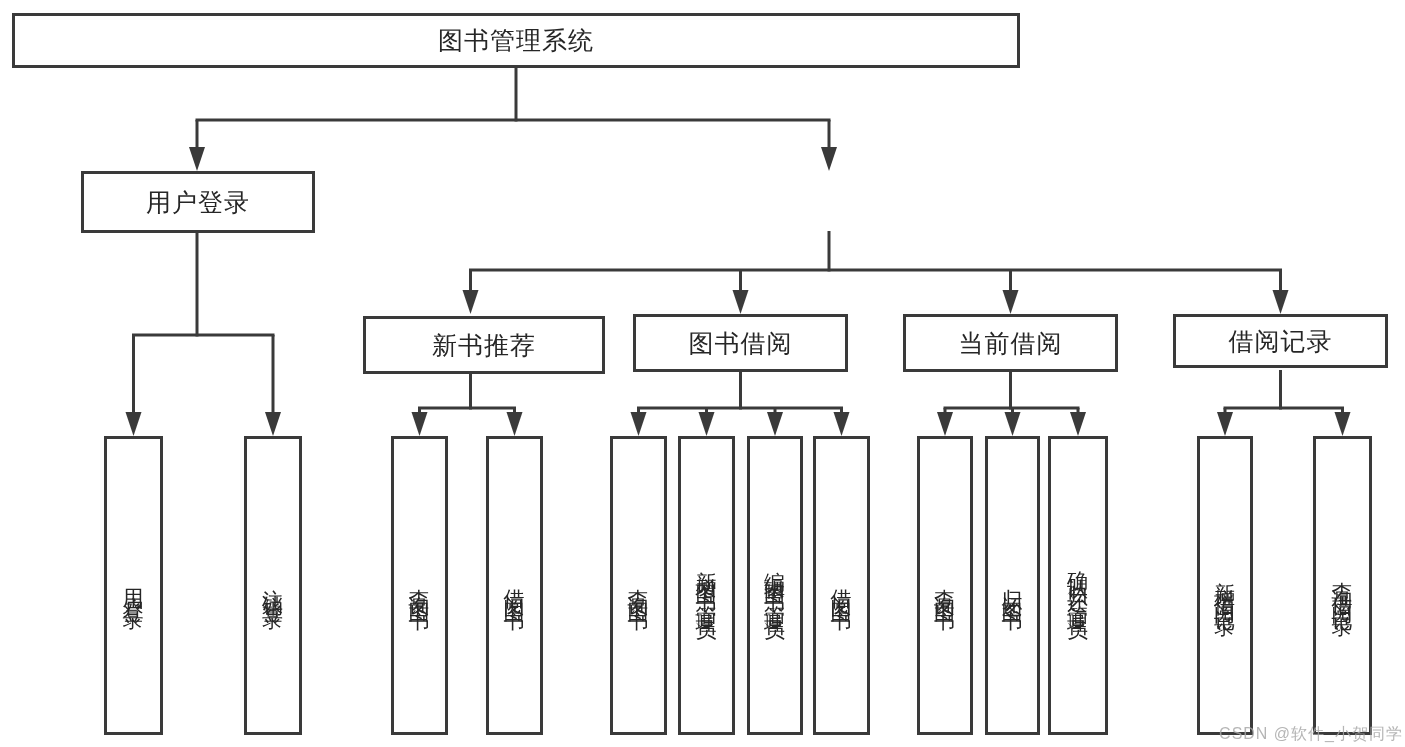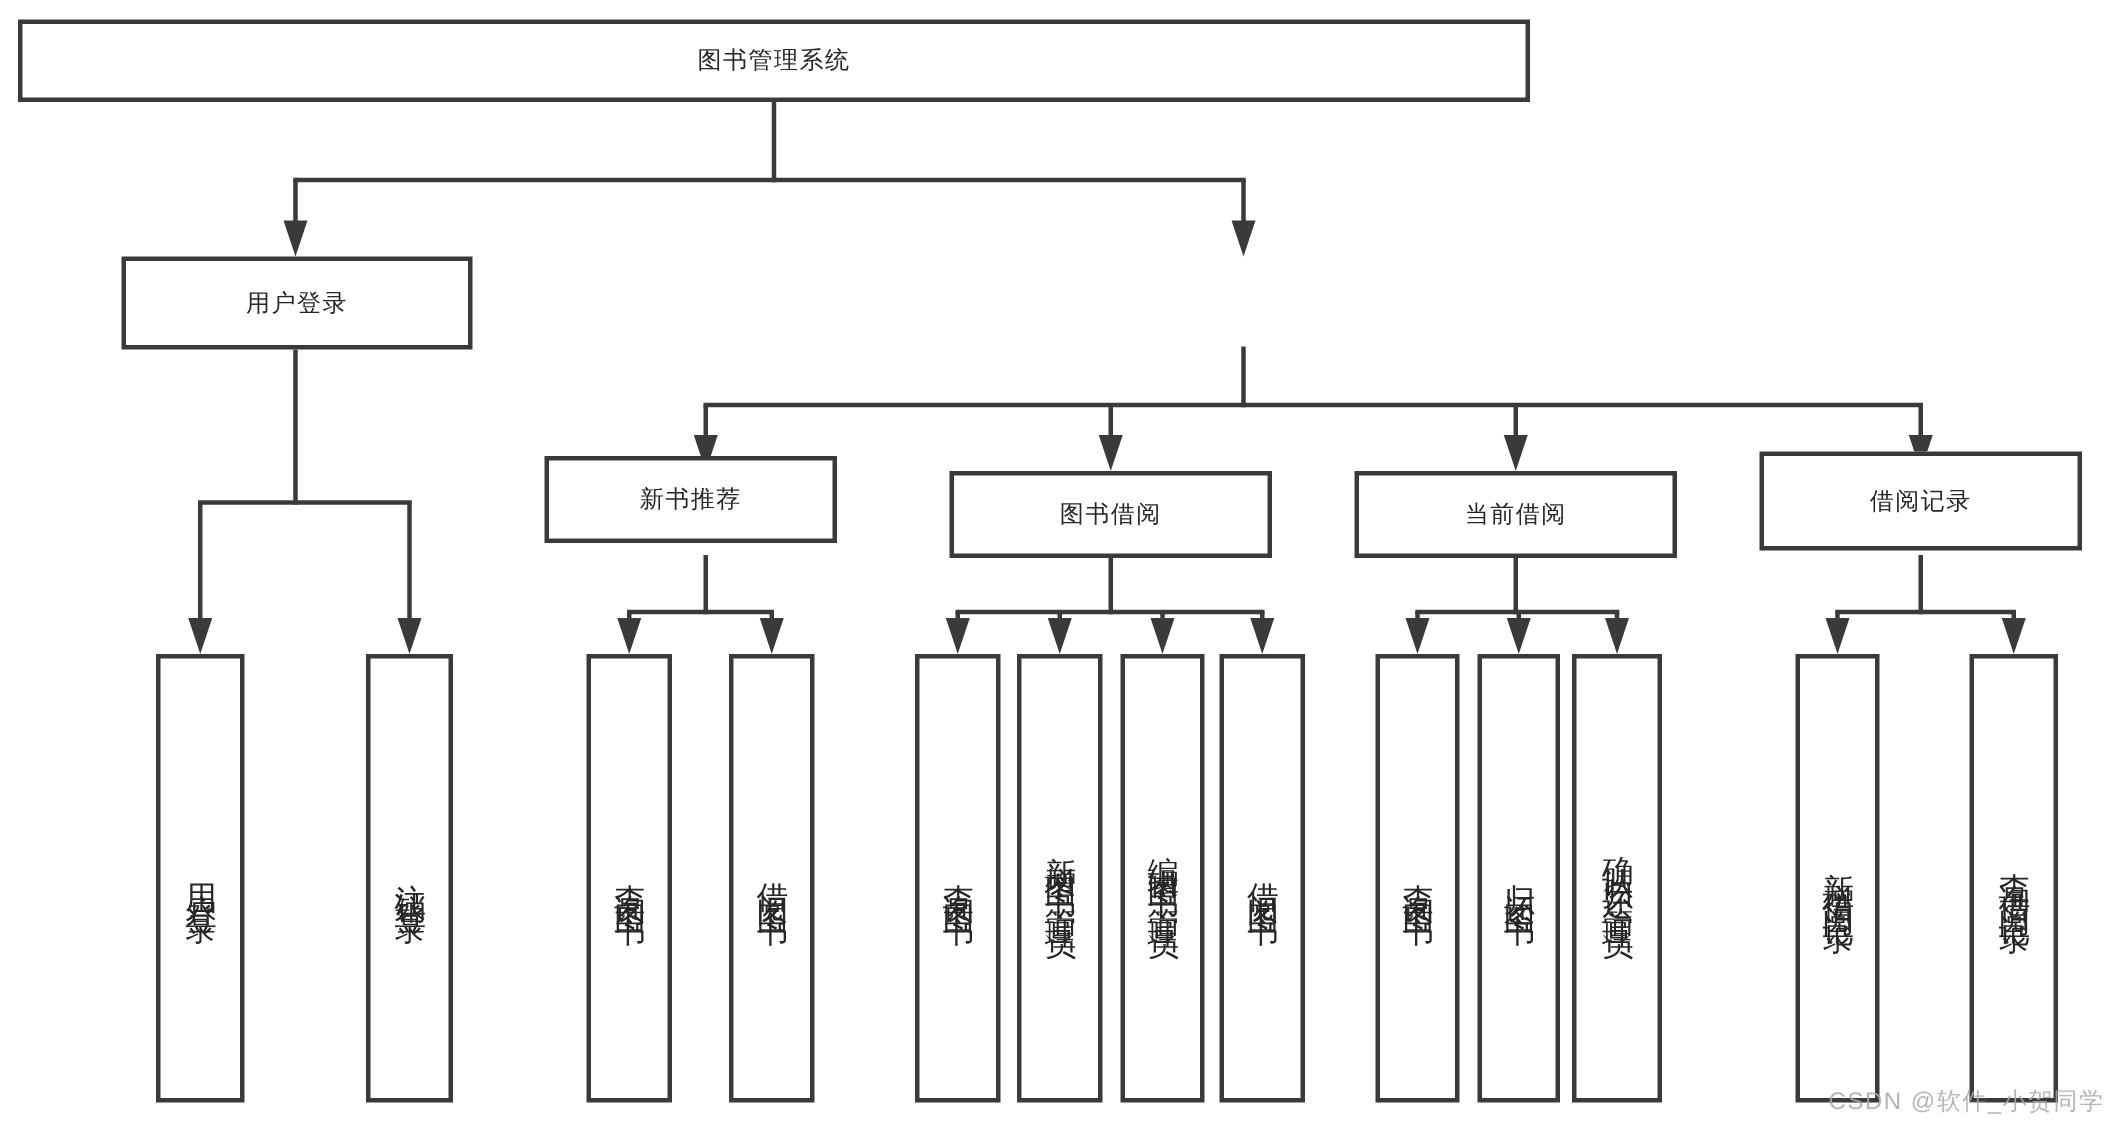--- a/index.html
+++ b/index.html
@@ -7,21 +7,21 @@
     position:relative;width:1405px;height:747px;background:#ffffff;overflow:hidden;
     font-family:"Liberation Sans","DejaVu Sans",sans-serif;
   }
   .lines{position:absolute;left:0;top:0;z-index:0;}
   .box{
     position:absolute;z-index:1;background:#ffffff;
     border:3px solid #3a3a3a;box-sizing:border-box;
     display:flex;align-items:center;justify-content:center;
   }
   .h-box span{
-    font-size:16px;color:#262626;letter-spacing:1px;white-space:nowrap;
+    font-size:25px;color:#262626;letter-spacing:1px;white-space:nowrap;
   }
   .v-box span{
     writing-mode:vertical-rl;text-orientation:mixed;
     font-size:21px;letter-spacing:7px;color:#262626;line-height:1;
   }
   .watermark{
     position:absolute;right:2px;bottom:2px;z-index:2;
     font-size:16px;color:rgba(168,168,168,0.85);letter-spacing:1px;white-space:nowrap;
   }
 </style>
@@ -93,30 +93,30 @@
   </svg>
 
   <div class="box h-box" style="left:12px;top:13px;width:1008px;height:55px">
     <span>图书管理系统</span>
   </div>
 
   <div class="box h-box" style="left:81px;top:171px;width:234px;height:62px">
     <span>用户登录</span>
   </div>
 
-  <div class="box h-box" style="left:363px;top:304px;width:195px;height:58px">
+  <div class="box h-box" style="left:363px;top:316px;width:242px;height:58px">
     <span>新书推荐</span>
   </div>
   <div class="box h-box" style="left:633px;top:314px;width:215px;height:58px">
     <span>图书借阅</span>
   </div>
   <div class="box h-box" style="left:903px;top:314px;width:215px;height:58px">
     <span>当前借阅</span>
   </div>
-  <div class="box h-box" style="left:1173px;top:301px;width:215px;height:66px">
+  <div class="box h-box" style="left:1173px;top:314px;width:215px;height:54px">
     <span>借阅记录</span>
   </div>
 
   <div class="box v-box" style="left:104px;top:436px;width:59px;height:299px">
     <span>用户登录</span>
   </div>
   <div class="box v-box" style="left:244px;top:436px;width:58px;height:299px">
     <span>注销登录</span>
   </div>
 

